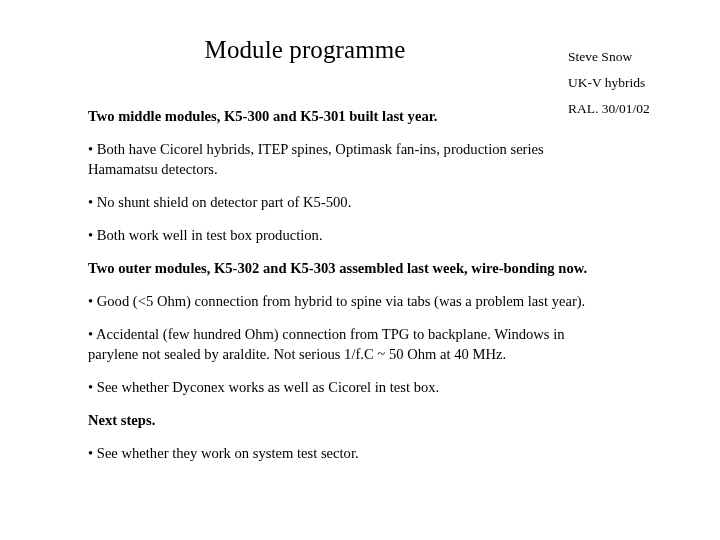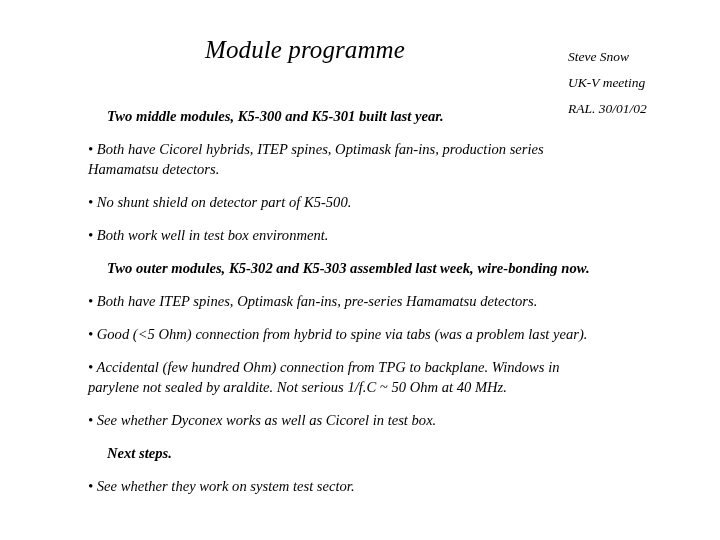--- a/index.html
+++ b/index.html
@@ -16,21 +16,20 @@
     overflow: hidden;
     position: relative;
     -webkit-font-smoothing: antialiased;
   }
 
   .slide {
     position: relative;
     width: 720px;
     height: 408px;
     box-sizing: border-box;
-    font-style: italic;
   }
 
   
   .title-block {
     position: absolute;
     left: 60px;
     top: 36px;
     width: 490px;
     text-align: center;
   }
@@ -70,21 +69,20 @@
     line-height: 20px;
     margin: 0 0 13px 0;
     text-indent: 0;
   }
   .para:last-child {
     margin-bottom: 0;
   }
   .para.heading {
     font-weight: bold;
     margin-bottom: 13px;
-    margin-left: 19px;
   }
   .para.bullet {
     padding-left: 0;
   }
   .bullet-mark {
     display: inline;
   }
   .para .line2 {
     display: block;
   }
@@ -93,37 +91,36 @@
 <body>
 
 <div class="slide">
 
   <div class="title-block">
     <span class="slide-title">Module programme</span>
   </div>
 
   <div class="meta-block">
     <div class="meta-line">Steve Snow</div>
-    <div class="meta-line">UK-V meeting</div>
+    <div class="meta-line">UK-V hybrids</div>
     <div class="meta-line">RAL. 30/01/02</div>
   </div>
 
   <div class="body-block">
 
     <p class="para heading">Two middle modules, K5-300 and K5-301 built last year.</p>
 
     <p class="para bullet"><span class="bullet-mark">•</span> <span>Both have Cicorel hybrids, ITEP spines, Optimask fan-ins, production series</span><span class="line2">Hamamatsu detectors.</span></p>
 
     <p class="para bullet"><span class="bullet-mark">•</span> <span>No shunt shield on detector part of K5-500.</span></p>
 
-    <p class="para bullet"><span class="bullet-mark">•</span> <span>Both work well in test box environment.</span></p>
+    <p class="para bullet"><span class="bullet-mark">•</span> <span>Both work well in test box production.</span></p>
 
     <p class="para heading">Two outer modules, K5-302 and K5-303 assembled last week, wire-bonding now.</p>
 
-    <p class="para bullet"><span class="bullet-mark">•</span> <span>Both have ITEP spines, Optimask fan-ins, pre-series Hamamatsu detectors.</span></p>
 
 
     <p class="para bullet"><span class="bullet-mark">•</span> <span>Good (&lt;5 Ohm) connection from hybrid to spine via tabs (was a problem last year).</span></p>
 
     <p class="para bullet"><span class="bullet-mark">•</span> <span>Accidental (few hundred Ohm) connection from TPG to backplane. Windows in</span><span class="line2">parylene not sealed by araldite. Not serious 1/f.C ~ 50 Ohm at 40 MHz.</span></p>
 
     <p class="para bullet"><span class="bullet-mark">•</span> <span>See whether Dyconex works as well as Cicorel in test box.</span></p>
 
     <p class="para heading">Next steps.</p>
 

